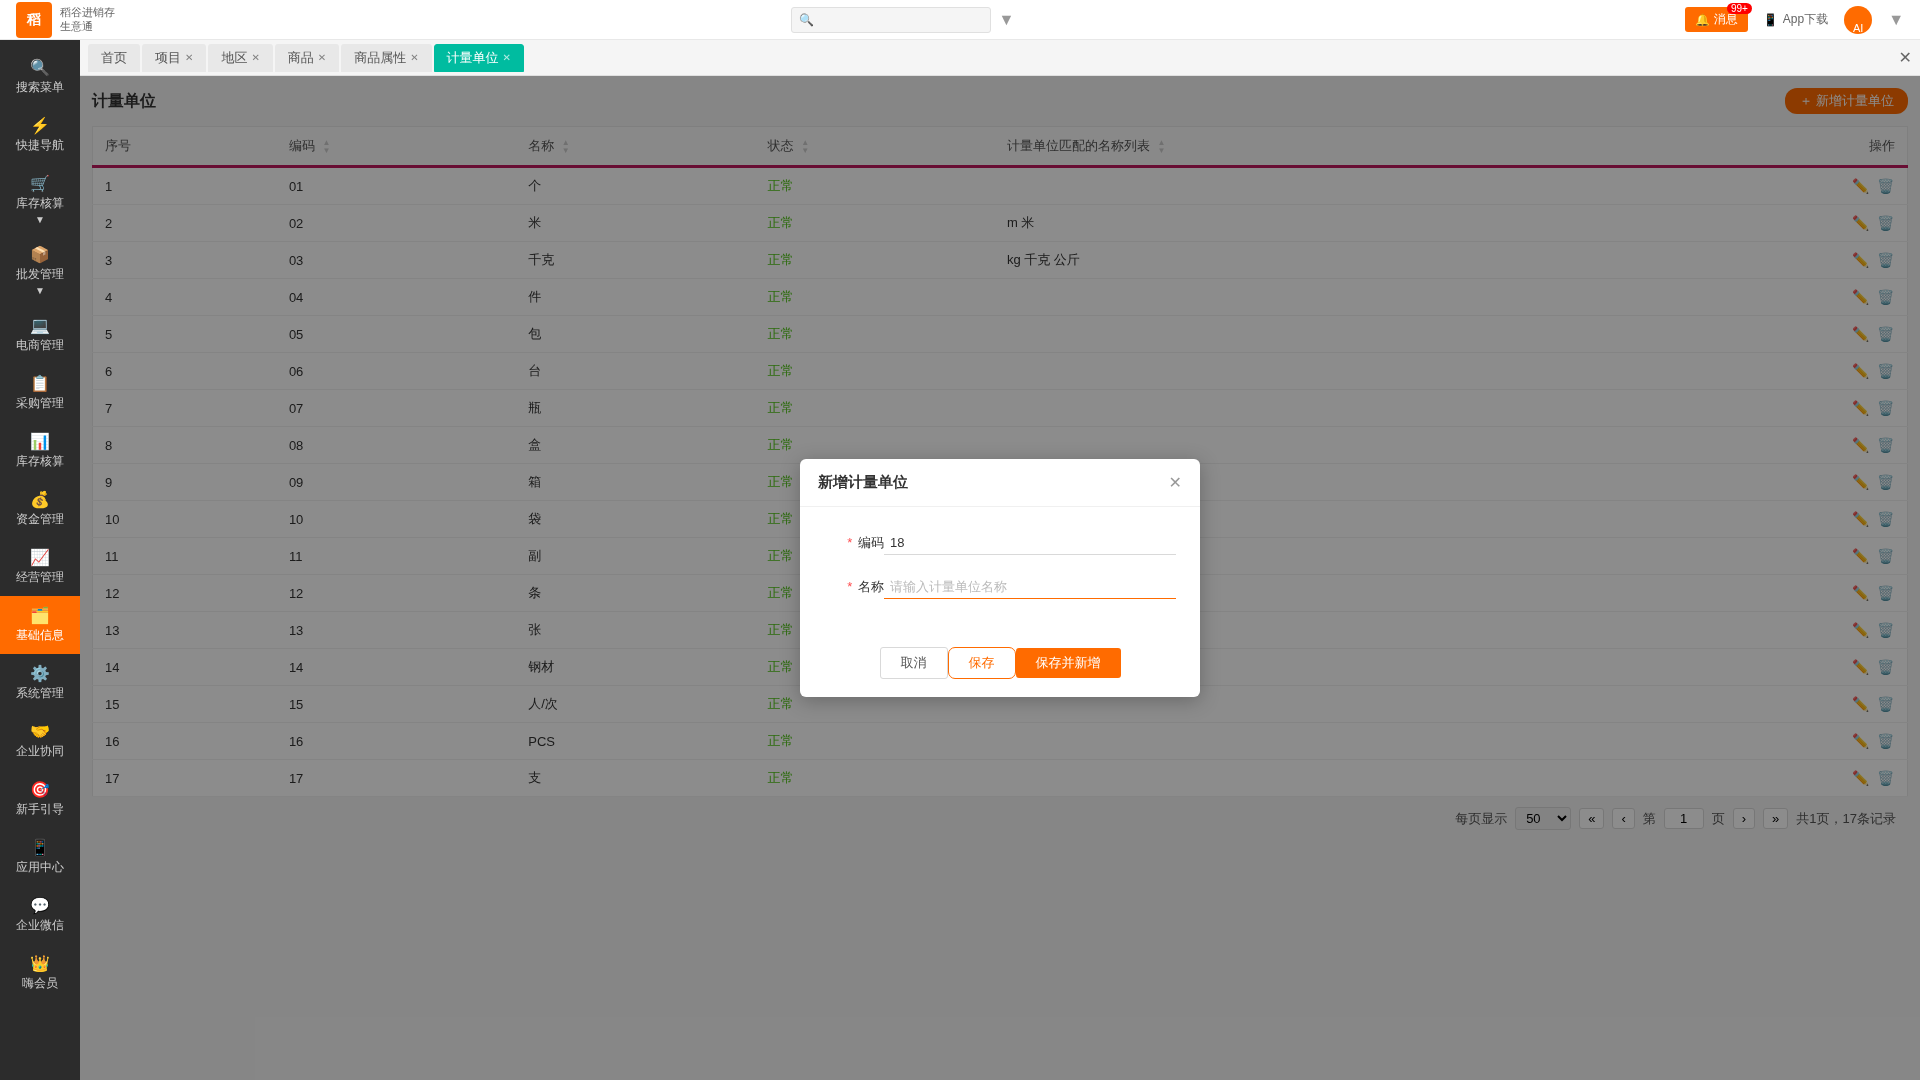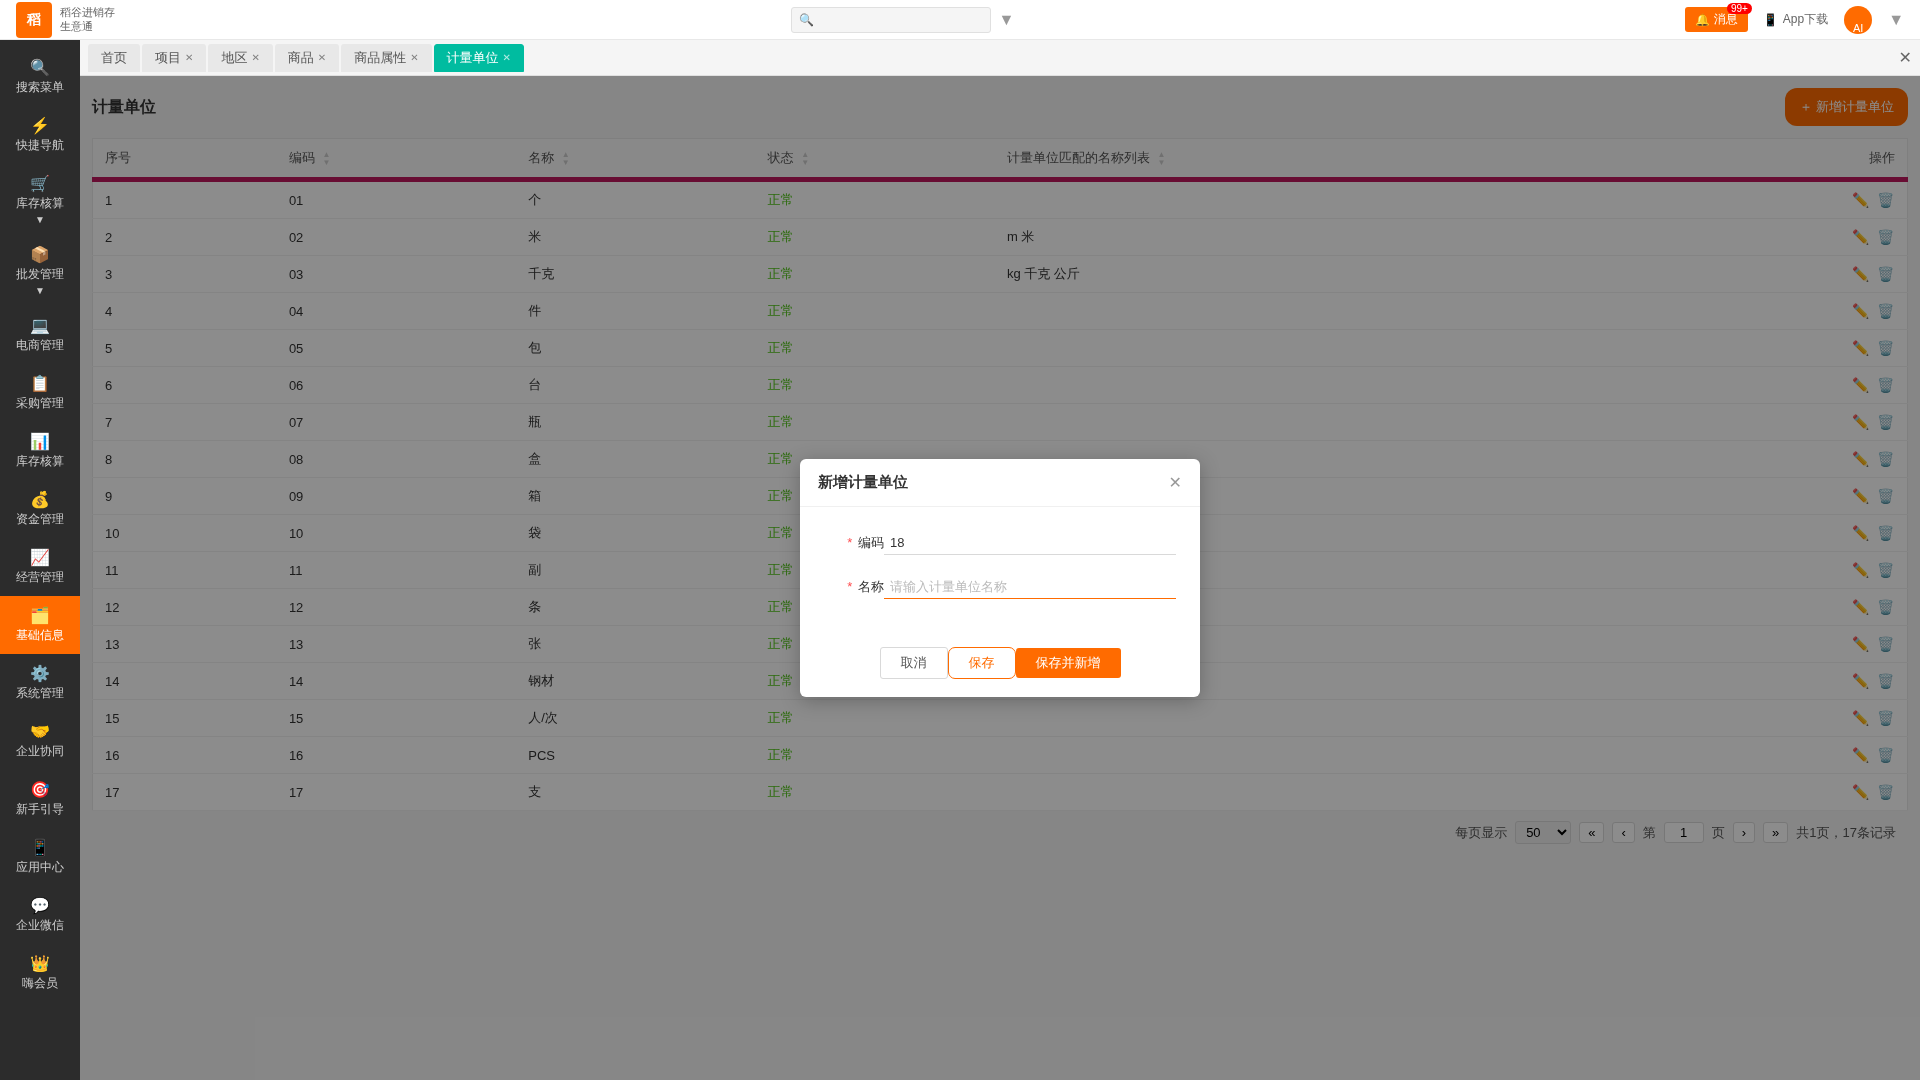--- a/index.html
+++ b/index.html
@@ -176,40 +176,40 @@
     }
     .page-title {
       font-size: 16px;
       font-weight: bold;
       color: #333;
     }
     .add-btn {
       background: #ff6b00;
       color: #fff;
       border: none;
-      padding: 10px 14px;
+      padding: 4px 14px;
       border-radius: 12px;
       cursor: pointer;
       font-size: 13px;
     }
 
     
     .data-table {
       width: 100%;
       border-collapse: collapse;
       background: #fff;
       border: 1px solid #e8e8e8;
     }
     .data-table th {
       background: #fafafa;
       padding: 10px 12px;
       text-align: left;
       font-weight: 500;
       color: #555;
-      border-bottom: 5px solid #be185d;
+      border-bottom: 3px solid #be185d;
       font-size: 13px;
     }
     .data-table td {
       padding: 9px 12px;
       border-bottom: 1px solid #f0f0f0;
       color: #333;
       font-size: 13px;
     }
     .status-normal {
       color: #52c41a;

